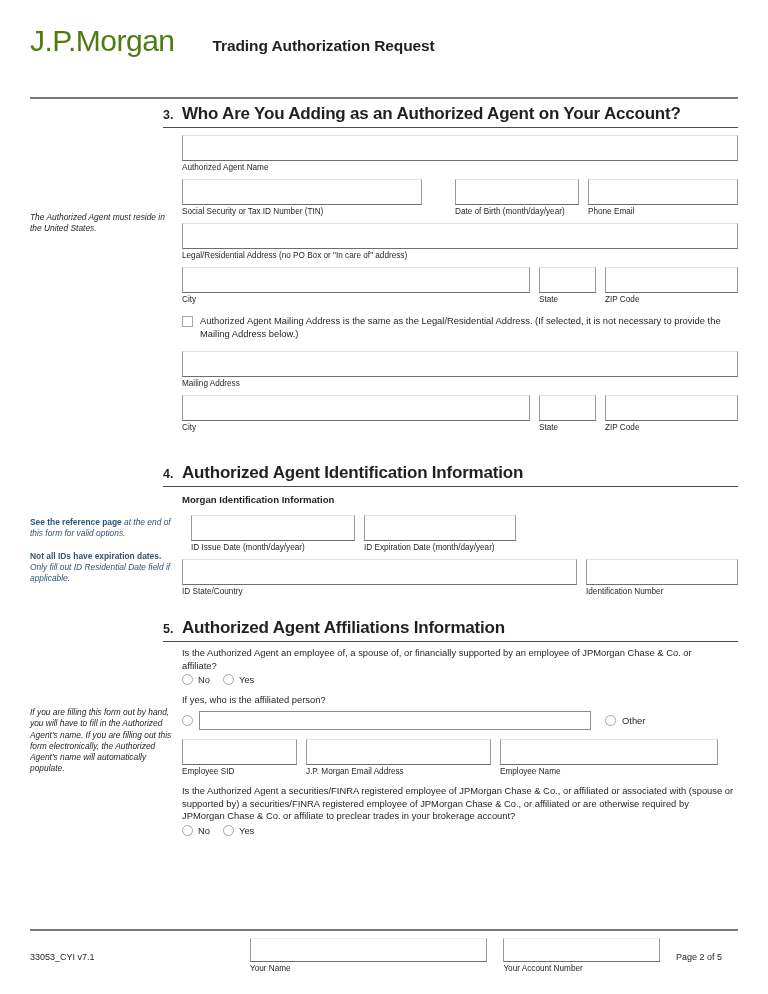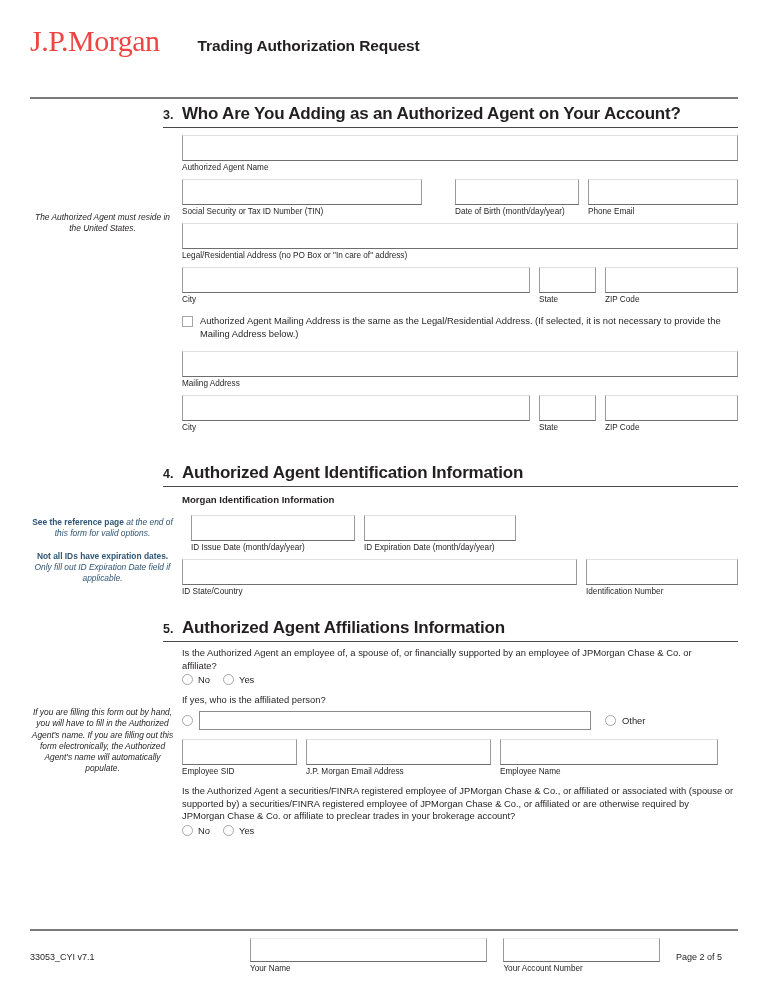--- a/index.html
+++ b/index.html
@@ -16,24 +16,24 @@
 
   .page { position: relative; width: 768px; height: 994px; }
 
   
   .header {
     display: flex;
     align-items: baseline;
     padding: 24px 0 0 30px;
   }
   .logo {
-    font-family: Liberation Serif, serif;
+    font-family: Liberation Sans, sans-serif;
     font-size: 30px;
     letter-spacing: -0.5px;
-    color: #ef4444;
+    color: #4d7c0f;
     white-space: nowrap;
   }
   .doc-title {
     font-size: 15.5px;
     font-weight: bold;
     color: #231f20;
     margin-left: 38px;
     letter-spacing: -0.1px;
   }
 
@@ -46,21 +46,20 @@
   }
 
   
   .body-area { position: absolute; top: 104px; left: 0; right: 0; }
   .margin-col {
     position: absolute;
     left: 30px;
     width: 145px;
     font-size: 8.4px;
     line-height: 1.34;
-    text-align: center;
   }
   .content-col {
     position: absolute;
     left: 163px;
     width: 575px;
   }
 
   .note { font-style: italic; color: #231f20; }
   .note-blue { color: #2f5577; }
   .note-blue b { font-weight: bold; font-style: normal; }
@@ -210,21 +209,21 @@
 
     <div class="margin-col" style="top:108px;">
       <div class="note">The Authorized Agent must reside in the United States.</div>
     </div>
 
     <div class="margin-col" style="top:413px;">
       <div class="note-blue">
         <b>See the reference page</b><i> at the end of this form for valid options.</i>
       </div>
       <div class="note-blue" style="margin-top:11px;">
-        <b>Not all IDs have expiration dates.</b><i> Only fill out ID Expiration Date field if applicable.</i>
+        <b>Not all IDs have expiration dates.</b><i> Only fill out ID Residential Date field if applicable.</i>
       </div>
     </div>
 
     <div class="margin-col" style="top:603px;">
       <div class="note">If you are filling this form out by hand, you will have to fill in the Authorized Agent's name. If you are filling out this form electronically, the Authorized Agent's name will automatically populate.</div>
     </div>
 
     <div class="content-col">
 
       <div class="section-head">

